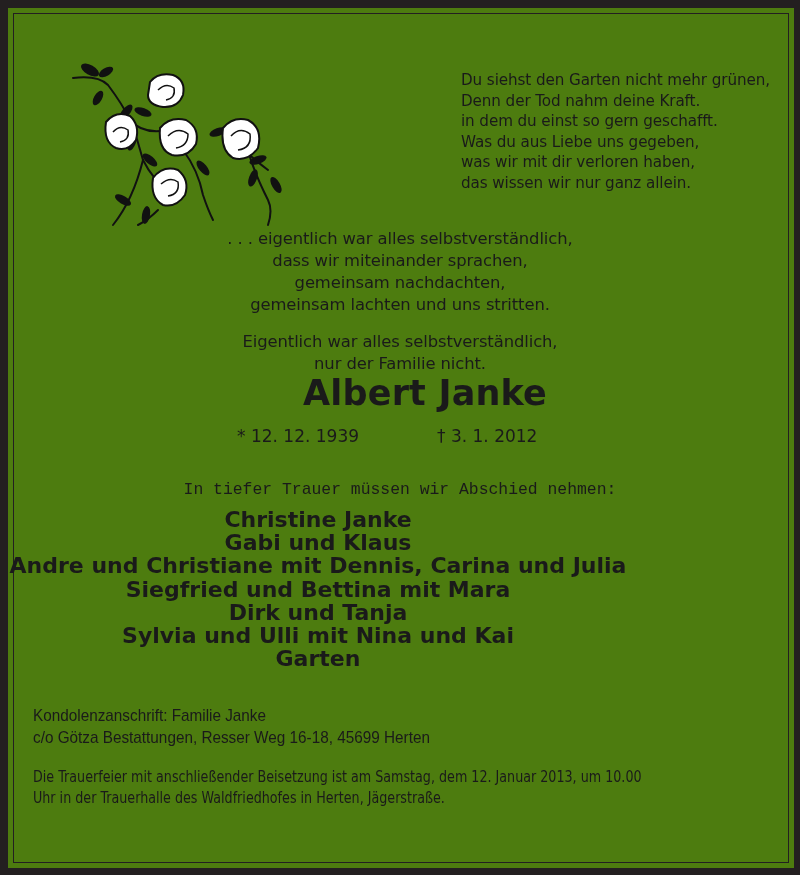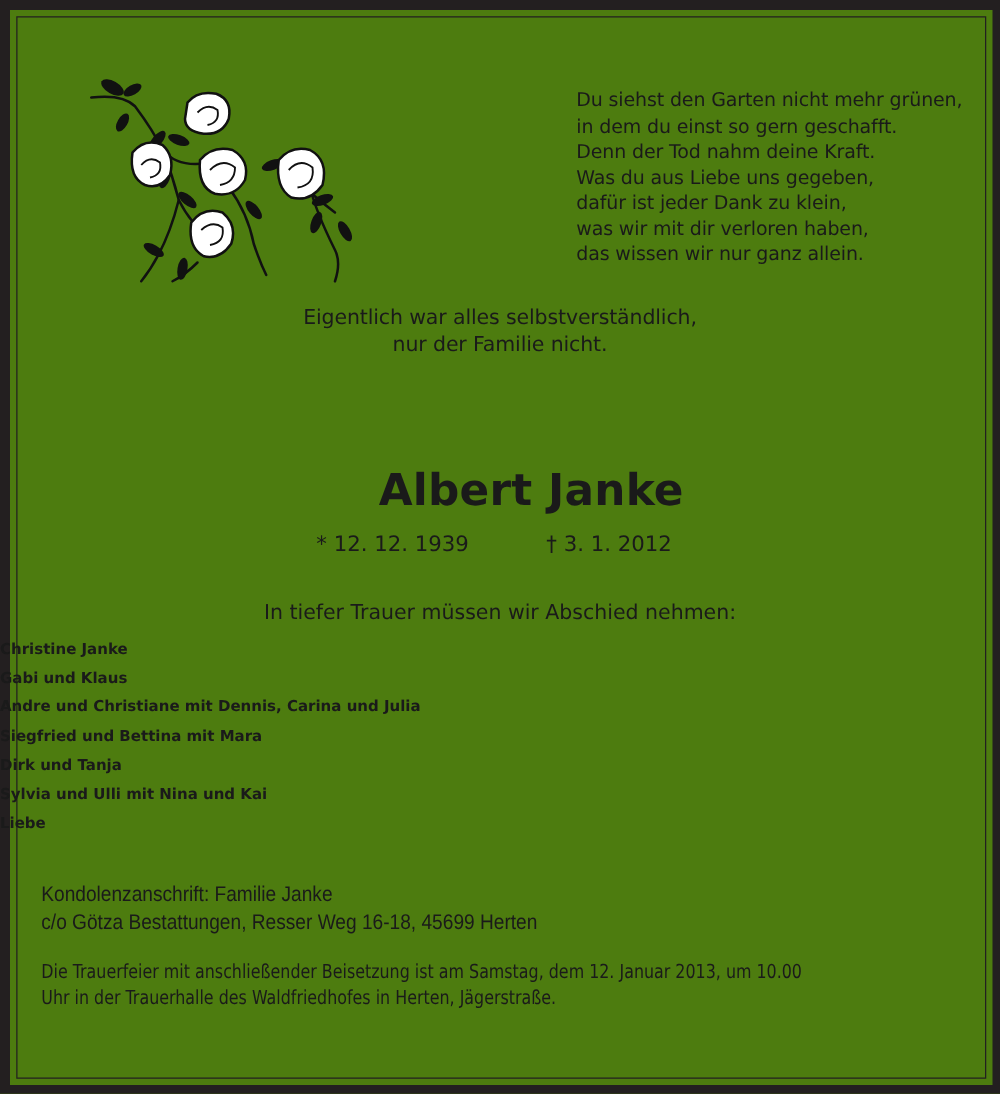--- a/index.html
+++ b/index.html
@@ -6,24 +6,24 @@
   body { width:800px; height:875px; background:#231f20; position:relative; overflow:hidden; font-family:"DejaVu Sans", sans-serif; color:#1a1a1a; }
   .card { position:absolute; left:8px; top:8px; width:786px; height:860px; background:#4d7c0f; }
   .inner { position:absolute; left:5px; top:5px; right:5px; bottom:5px; border:1.5px solid #231f20; }
   .roses { position:absolute; left:60px; top:52px; width:230px; height:175px; }
   .poem { position:absolute; left:453px; top:62px; font-size:15.2px; line-height:20.5px; letter-spacing:-0.1px; }
   .poem .stanza2 { margin-top:0; }
   .quote { position:absolute; left:0; width:800px; top:228px; text-align:center; font-size:16.4px; line-height:22px; letter-spacing:-0.1px; }
   .quote .q2 { margin-top:15px; }
   .name { position:absolute; left:0; width:800px; top:373px; text-align:center; font-size:35px; font-weight:bold; letter-spacing:0.2px;padding-left:25px; }
   .dates { position:absolute; top:426px; font-size:17px; }
-  .dates.born { left:253px; }
+  .dates.born { left:237px; }
   .dates.died { left:437px; }
-  .mourn { position:absolute; left:0; width:800px; top:480px; text-align:center; font-size:16.4px; }
-  .family { position:absolute; left:0; width:636px; top:508px; text-align:left; font-size:12px; font-weight:bold; line-height:23.2px; }
+  .mourn { position:absolute; left:0; width:800px; top:480px; text-align:center; font-size:16.4px;font-family:Liberation Mono, monospace; }
+  .family { position:absolute; left:0; width:636px; top:508px; text-align:center; font-size:22px; font-weight:bold; line-height:23.2px; }
   .condol { position:absolute; left:33px; top:705px; font-family:"Liberation Sans Narrow","Liberation Sans", sans-serif; font-size:17px; line-height:22px; transform:scaleX(0.9); transform-origin:left top; }
   .funeral { position:absolute; left:33px; top:767px; font-size:15.5px; line-height:20.5px; transform:scaleX(0.82); transform-origin:left top; white-space:nowrap; }
 </style>
 </head>
 <body>
 
 <div class="card">
   <div class="inner"></div>
 
   <svg class="roses" viewBox="0 0 230 175">
@@ -64,53 +64,58 @@
       <path d="M45 72 Q52 64 60 70 Q62 80 52 82"></path>
       <path d="M100 76 Q110 66 120 74 Q120 86 108 88"></path>
       <path d="M163 76 Q172 66 182 74 Q184 88 170 90"></path>
       <path d="M93 124 Q102 116 110 122 Q112 134 100 136"></path>
     </g>
   </svg>
 
   <div class="poem">
     <div class="stanza1">
       <div>Du siehst den Garten nicht mehr grünen,</div>
+      <div>Denn der Tod nahm deine Kraft.</div>
       <div>in dem du einst so gern geschafft.</div>
-      <div>Denn der Tod nahm deine Kraft.</div>
     </div>
     <div class="stanza2">
       <div>Was du aus Liebe uns gegeben,</div>
-      <div>dafür ist jeder Dank zu klein,</div>
       <div>was wir mit dir verloren haben,</div>
       <div>das wissen wir nur ganz allein.</div>
     </div>
   </div>
 </div>
 
 <div class="quote">
+  <div>
+    <div>. . . eigentlich war alles selbstverständlich,</div>
+    <div>dass wir miteinander sprachen,</div>
+    <div>gemeinsam nachdachten,</div>
+    <div>gemeinsam lachten und uns stritten.</div>
+  </div>
   <div class="q2">
     <div>Eigentlich war alles selbstverständlich,</div>
     <div>nur der Familie nicht.</div>
   </div>
 </div>
 
 <div class="name">Albert Janke</div>
 <div class="dates born">* 12. 12. 1939</div>
 <div class="dates died">† 3. 1. 2012</div>
 
 <div class="mourn">In tiefer Trauer müssen wir Abschied nehmen:</div>
 
 <div class="family">
   <div>Christine Janke</div>
   <div>Gabi und Klaus</div>
   <div>Andre und Christiane mit Dennis, Carina und Julia</div>
   <div>Siegfried und Bettina mit Mara</div>
   <div>Dirk und Tanja</div>
   <div>Sylvia und Ulli mit Nina und Kai</div>
-  <div>Liebe</div>
+  <div>Garten</div>
 </div>
 
 <div class="condol">
   <div>Kondolenzanschrift: Familie Janke</div>
   <div>c/o Götza Bestattungen, Resser Weg 16-18, 45699 Herten</div>
 </div>
 
 <div class="funeral">
   <div>Die Trauerfeier mit anschließender Beisetzung ist am Samstag, dem 12. Januar 2013, um 10.00</div>
   <div>Uhr in der Trauerhalle des Waldfriedhofes in Herten, Jägerstraße.</div>

